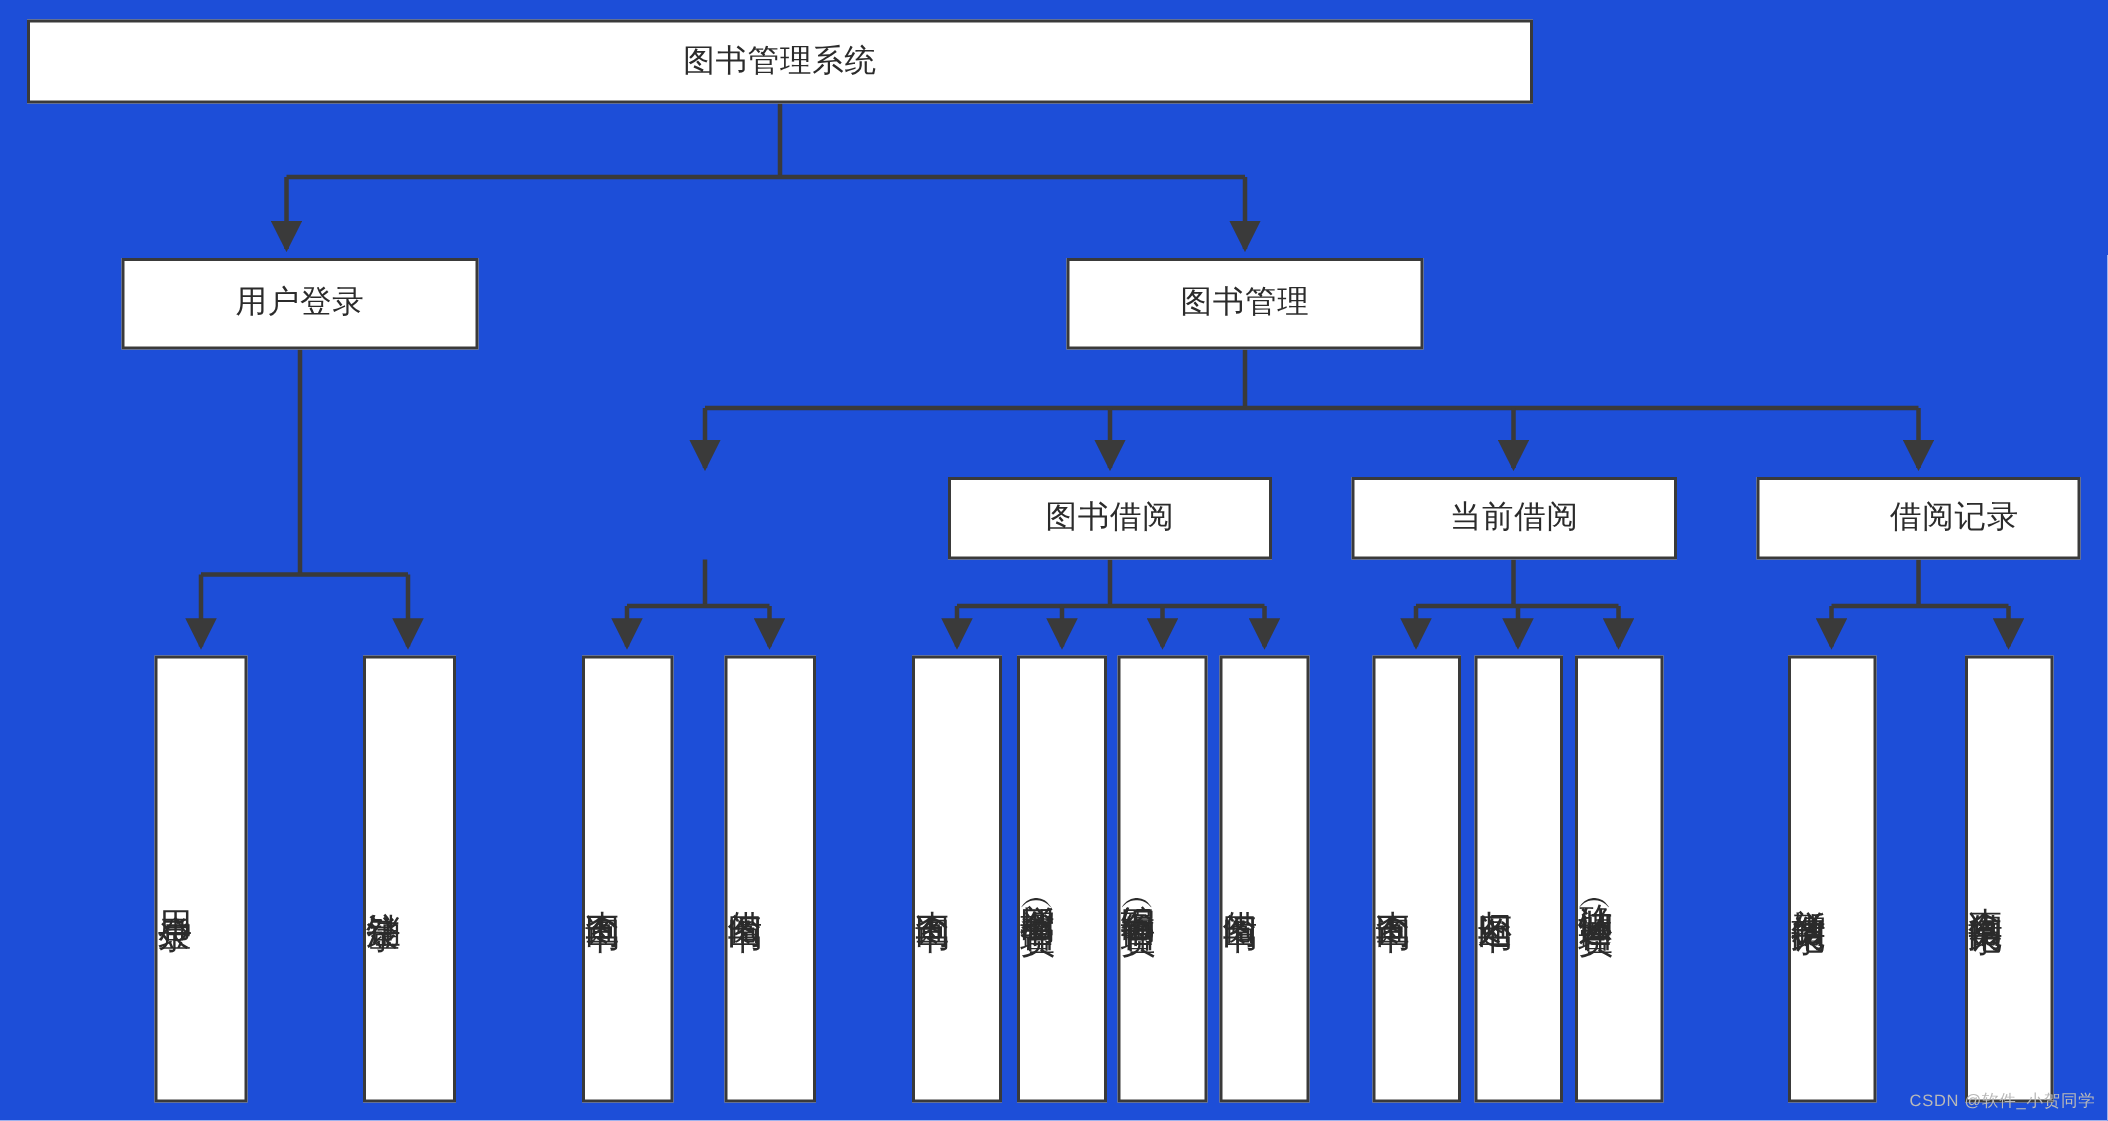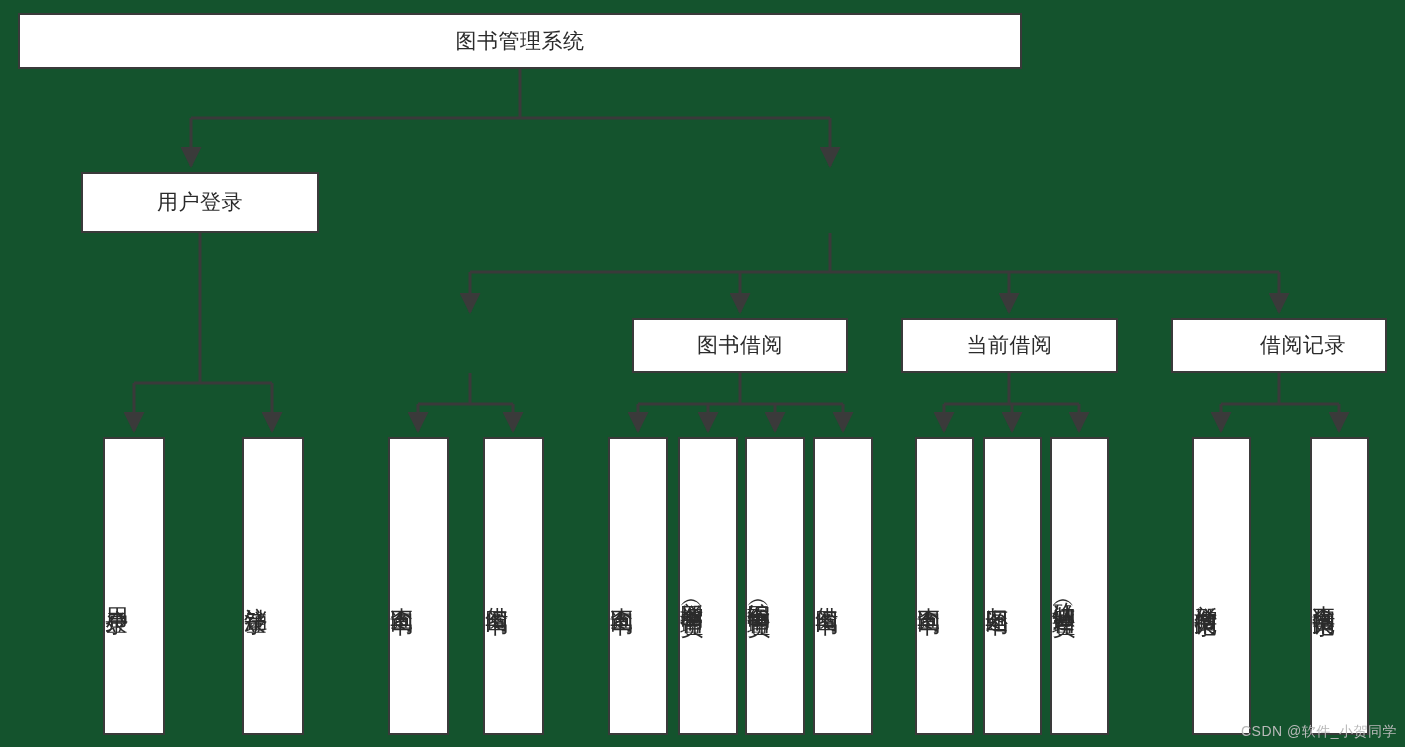--- a/index.html
+++ b/index.html
@@ -7,21 +7,21 @@
     padding: 0;
     background: #ffffff;
   }
   body {
     font-family: "Liberation Sans", "DejaVu Sans", sans-serif;
   }
   #stage {
     position: relative;
     width: 1405px;
     height: 747px;
-    background: #14532d;
+    background: #1d4ed8;
     overflow: hidden;
   }
   #wires {
     position: absolute;
     left: 0;
     top: 0;
     width: 1405px;
     height: 747px;
     pointer-events: none;
   }
@@ -53,21 +53,21 @@
     writing-mode: vertical-rl;
     text-orientation: upright;
     font-size: 23px;
     line-height: 1.05;
     letter-spacing: 2px;
   }
   #watermark {
     position: absolute;
     right: 8px;
     bottom: 6px;
-    font-size: 14px;
+    font-size: 11px;
     color: #b9b9b9;
     letter-spacing: 0.5px;
     white-space: nowrap;
     text-align: center;
   }
 </style>
 </head>
 <body>
 
 <div id="stage">
@@ -124,20 +124,23 @@
     </g>
   </svg>
 
   <div class="node horiz" style="left:18px; top:13px; width:1004px; height:56px;">
     <span class="lbl">图书管理系统</span>
   </div>
 
   <div class="node horiz" style="left:81px; top:172px; width:238px; height:61px;">
     <span class="lbl">用户登录</span>
   </div>
+  <div class="node horiz" style="left:711px; top:172px; width:238px; height:61px;">
+    <span class="lbl">图书管理</span>
+  </div>
 
   <div class="node horiz" style="left:901px; top:318px; width:217px; height:55px;">
     <span class="lbl">当前借阅</span>
   </div>
   <div class="node horiz" style="left:632px; top:318px; width:216px; height:55px;">
     <span class="lbl">图书借阅</span>
   </div>
   <div class="node horiz" style="left:1171px; top:318px; width:216px; height:55px;padding-left:48px;">
     <span class="lbl">借阅记录</span>
   </div>

